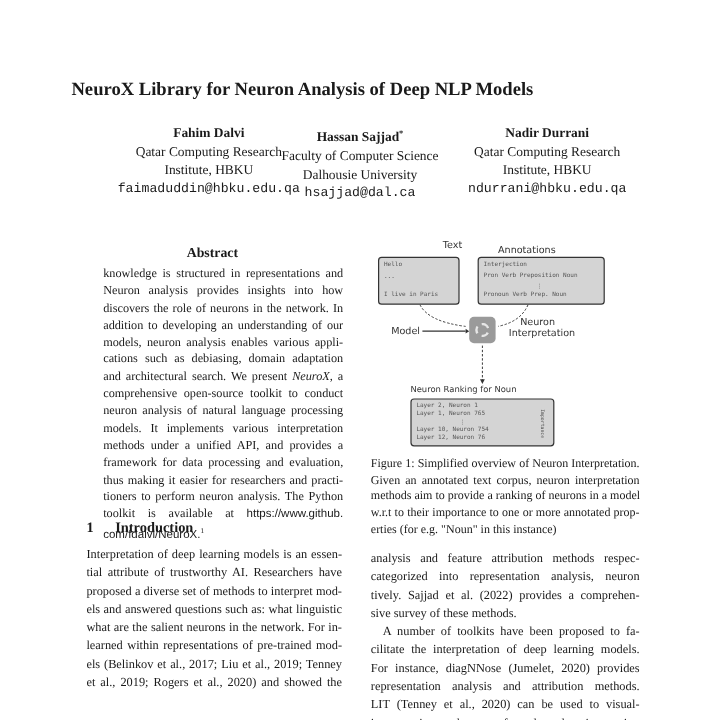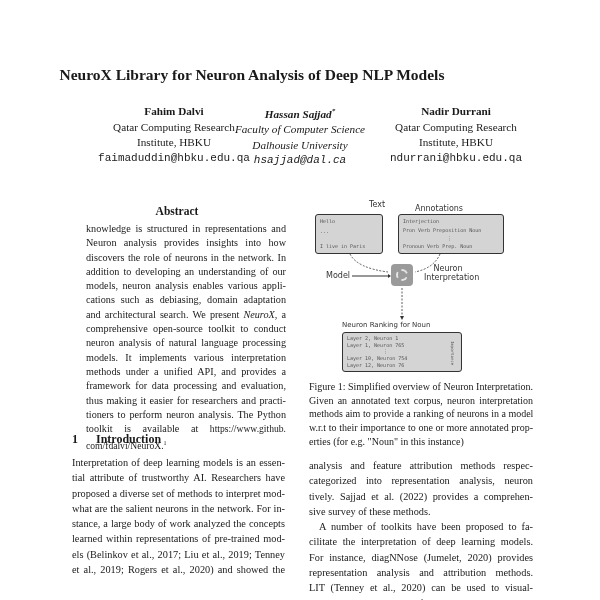--- a/index.html
+++ b/index.html
@@ -3,21 +3,21 @@
 <meta charset="utf-8">
 <style>
   html, body { margin:0; padding:0; background:#ffffff; }
   body { width:600px; height:600px; overflow:hidden; position:relative; font-family:"Liberation Serif", serif; color:#1a1a1a; }
   .abs { position:absolute; }
   .title { left:0; width:504px; top:66px; text-align:center; font-weight:bold; font-size:15.5px; }
   .author { top:104px; width:170px; text-align:center; font-size:11.2px; line-height:15.5px; }
   .author .name { font-weight:bold; }
   .author .email { font-family:"Liberation Mono", monospace; font-size:11px; }
   .author sup { font-size:7px; }
-  .mono { font-family:Liberation Serif, serif; font-size:9.6px; }
+  .mono { font-family:Liberation Sans, sans-serif; font-size:9.6px; }
   .h-abstract { left:72px; width:210px; top:205px; text-align:center; font-weight:bold; font-size:11.5px; }
   .abstract-body { left:86px; width:200px; top:222px; font-size:10.2px; line-height:14.3px; text-align:justify; }
   .abstract-body .line { display:block; height:14.3px; white-space:nowrap; overflow:hidden; text-align-last:justify; }
   .abstract-body .line.last { text-align-last:left; }
   .intro-h { left:72px; top:432px; font-weight:bold; font-size:12px; }
   .intro-h .num { display:inline-block; width:24px; }
   .intro-body { left:72px; width:213px; top:455px; font-size:10.3px; line-height:15.3px; }
   .intro-body .line, .right-body .line, .caption .line { display:block; white-space:nowrap; overflow:hidden; text-align-last:justify; }
   .intro-body .line { height:15.3px; }
   .caption { left:309px; width:224px; top:380px; font-size:10px; line-height:13.7px; }
@@ -40,21 +40,21 @@
 <body>
 
 <div class="abs title">NeuroX Library for Neuron Analysis of Deep NLP Models</div>
 
 <div class="abs author" style="left:89px;">
   <div class="name">Fahim Dalvi</div>
   <div>Qatar Computing Research</div>
   <div>Institute, HBKU</div>
   <div class="email">faimaduddin@hbku.edu.qa</div>
 </div>
-<div class="abs author" style="left:215px;font-style:italic;">
+<div class="abs author" style="left:215px;">
   <div class="name"><span>Hassan Sajjad</span><sup>*</sup></div>
   <div>Faculty of Computer Science</div>
   <div>Dalhousie University</div>
   <div class="email">hsajjad@dal.ca</div>
 </div>
 <div class="abs author" style="left:371px;">
   <div class="name">Nadir Durrani</div>
   <div>Qatar Computing Research</div>
   <div>Institute, HBKU</div>
   <div class="email">ndurrani@hbku.edu.qa</div>
@@ -80,22 +80,22 @@
   <span class="line last"><span class="mono">com/fdalvi/NeuroX.</span><sup style="font-size:6px;">1</sup></span>
 </div>
 
 <div class="abs intro-h">
   <span class="num">1</span><span>Introduction</span>
 </div>
 <div class="abs intro-body">
   <span class="line">Interpretation of deep learning models is an essen-</span>
   <span class="line">tial attribute of trustworthy AI. Researchers have</span>
   <span class="line">proposed a diverse set of methods to interpret mod-</span>
+  <span class="line">els and answered questions such as: what linguistic</span>
   <span class="line">what are the salient neurons in the network. For in-</span>
-  <span class="line">stance, a large body of work analyzed the concepts</span>
   <span class="line">learned within representations of pre-trained mod-</span>
   <span class="line">els (Belinkov et al., 2017; Liu et al., 2019; Tenney</span>
   <span class="line">et al., 2019; Rogers et al., 2020) and showed the</span>
 
 </div>
 
 <div class="abs fig">
   <svg class="fig-lines" width="225" height="175">
     <path d="M38 54 Q45 68 76 72" stroke="#333" stroke-width="0.8" fill="none" stroke-dasharray="2,1.5"></path>
     <path d="M128 54 Q122 68 103 72" stroke="#333" stroke-width="0.8" fill="none" stroke-dasharray="2,1.5"></path>

